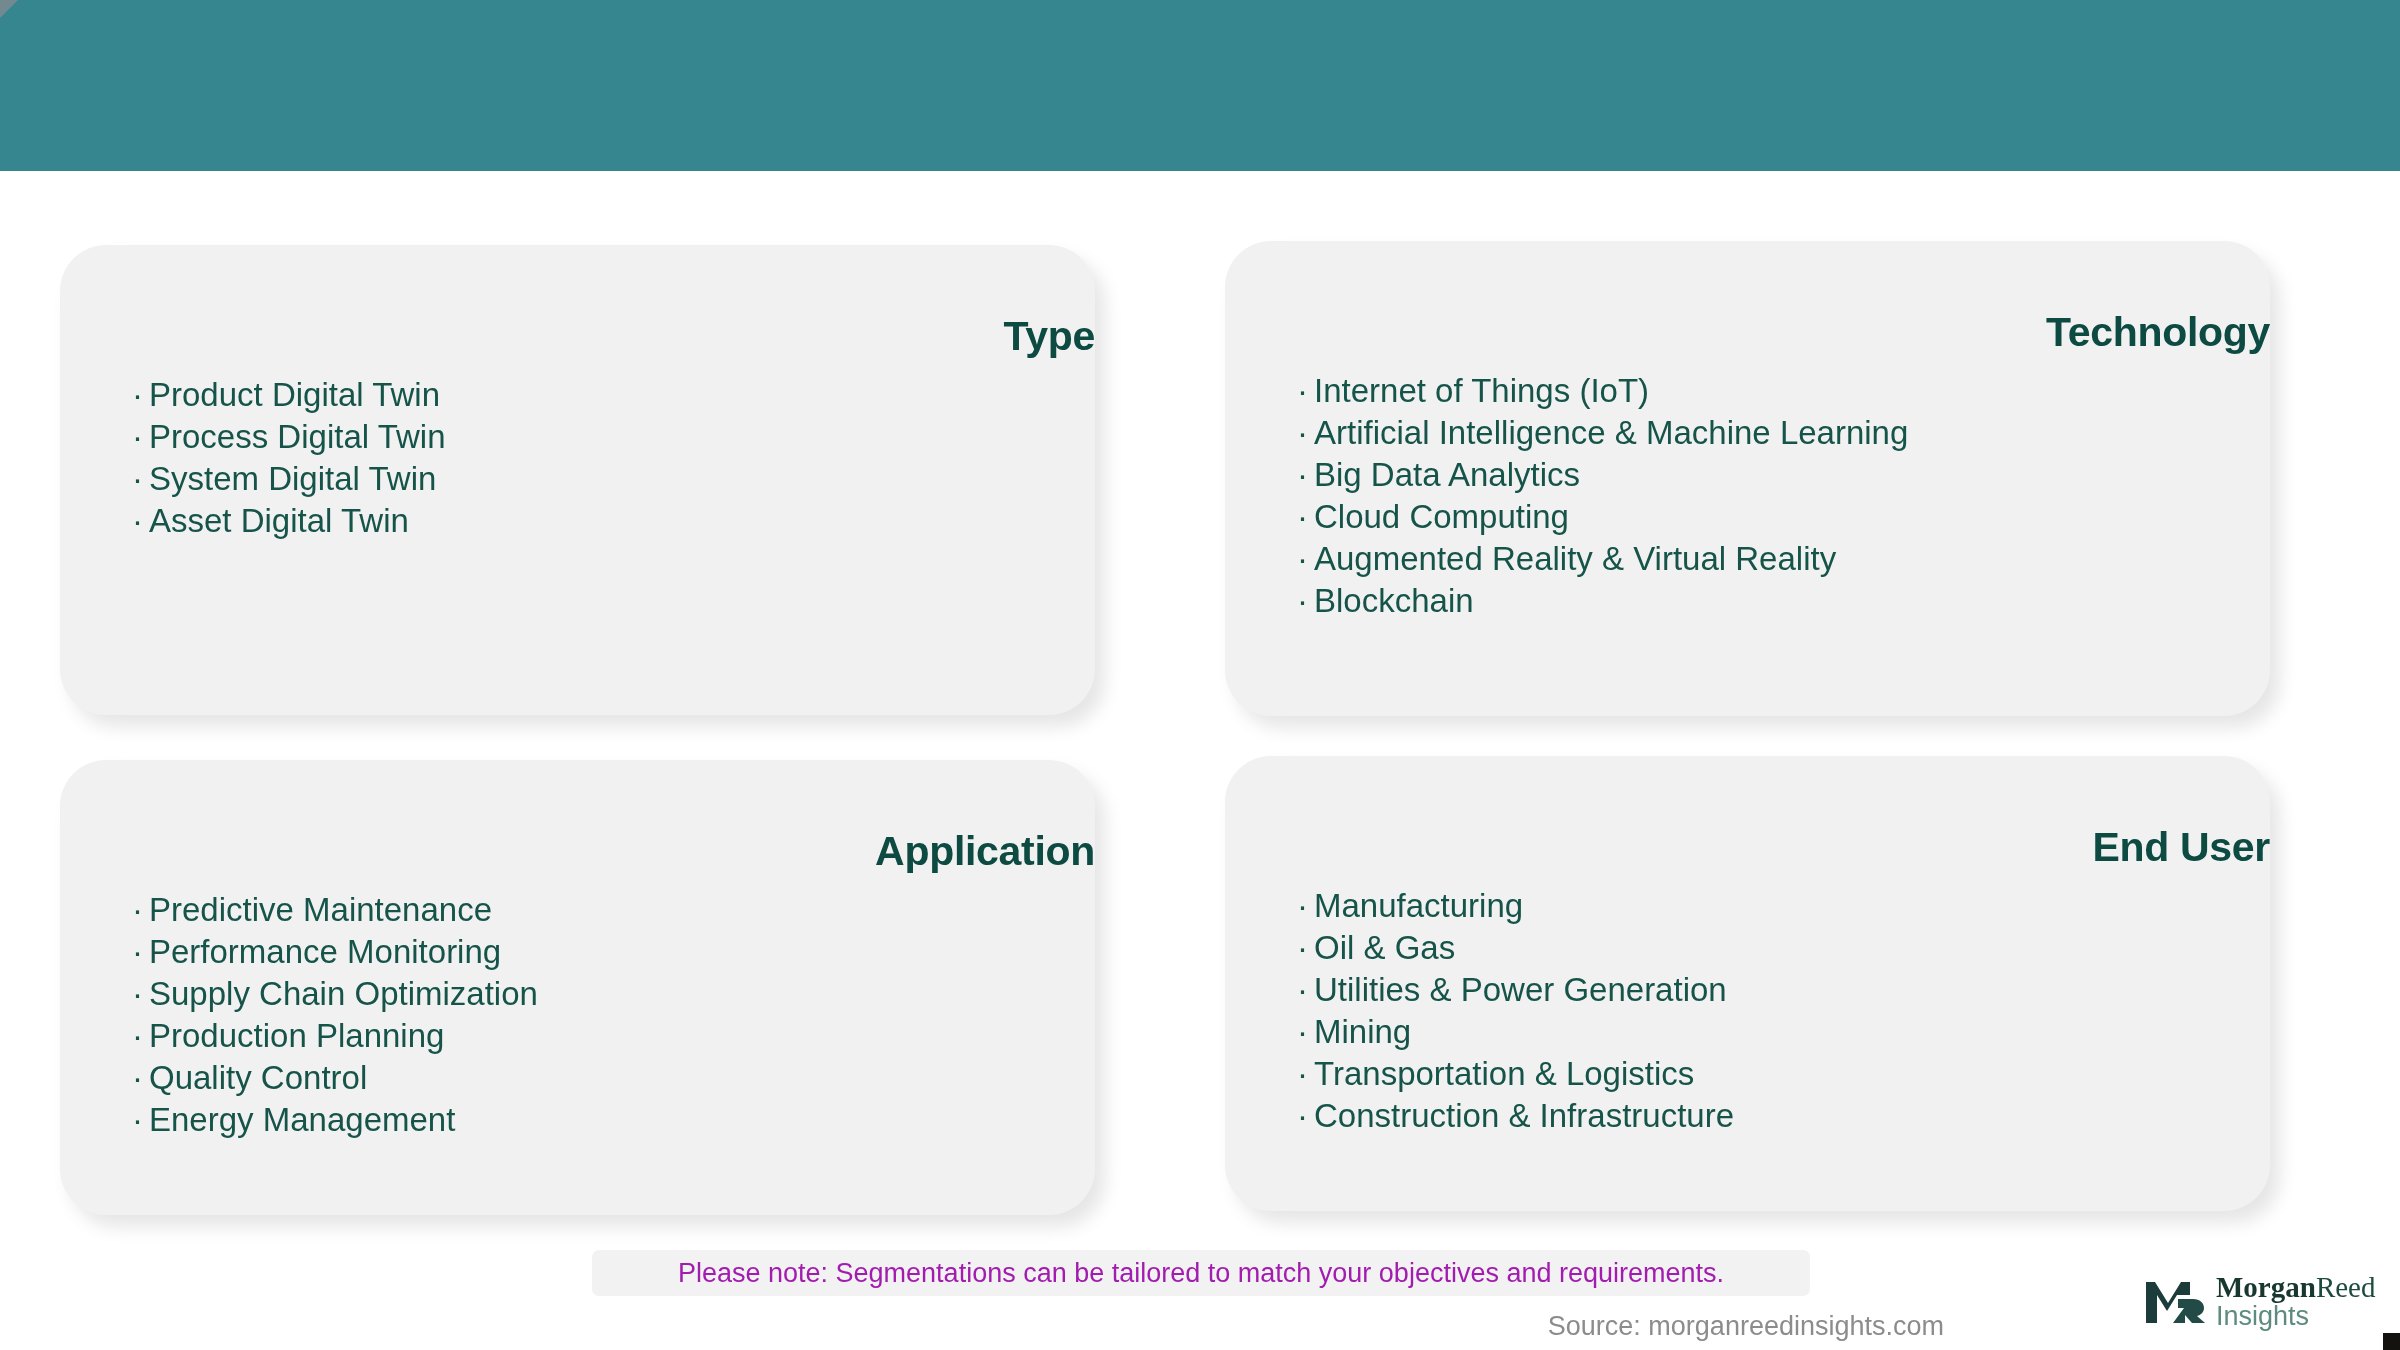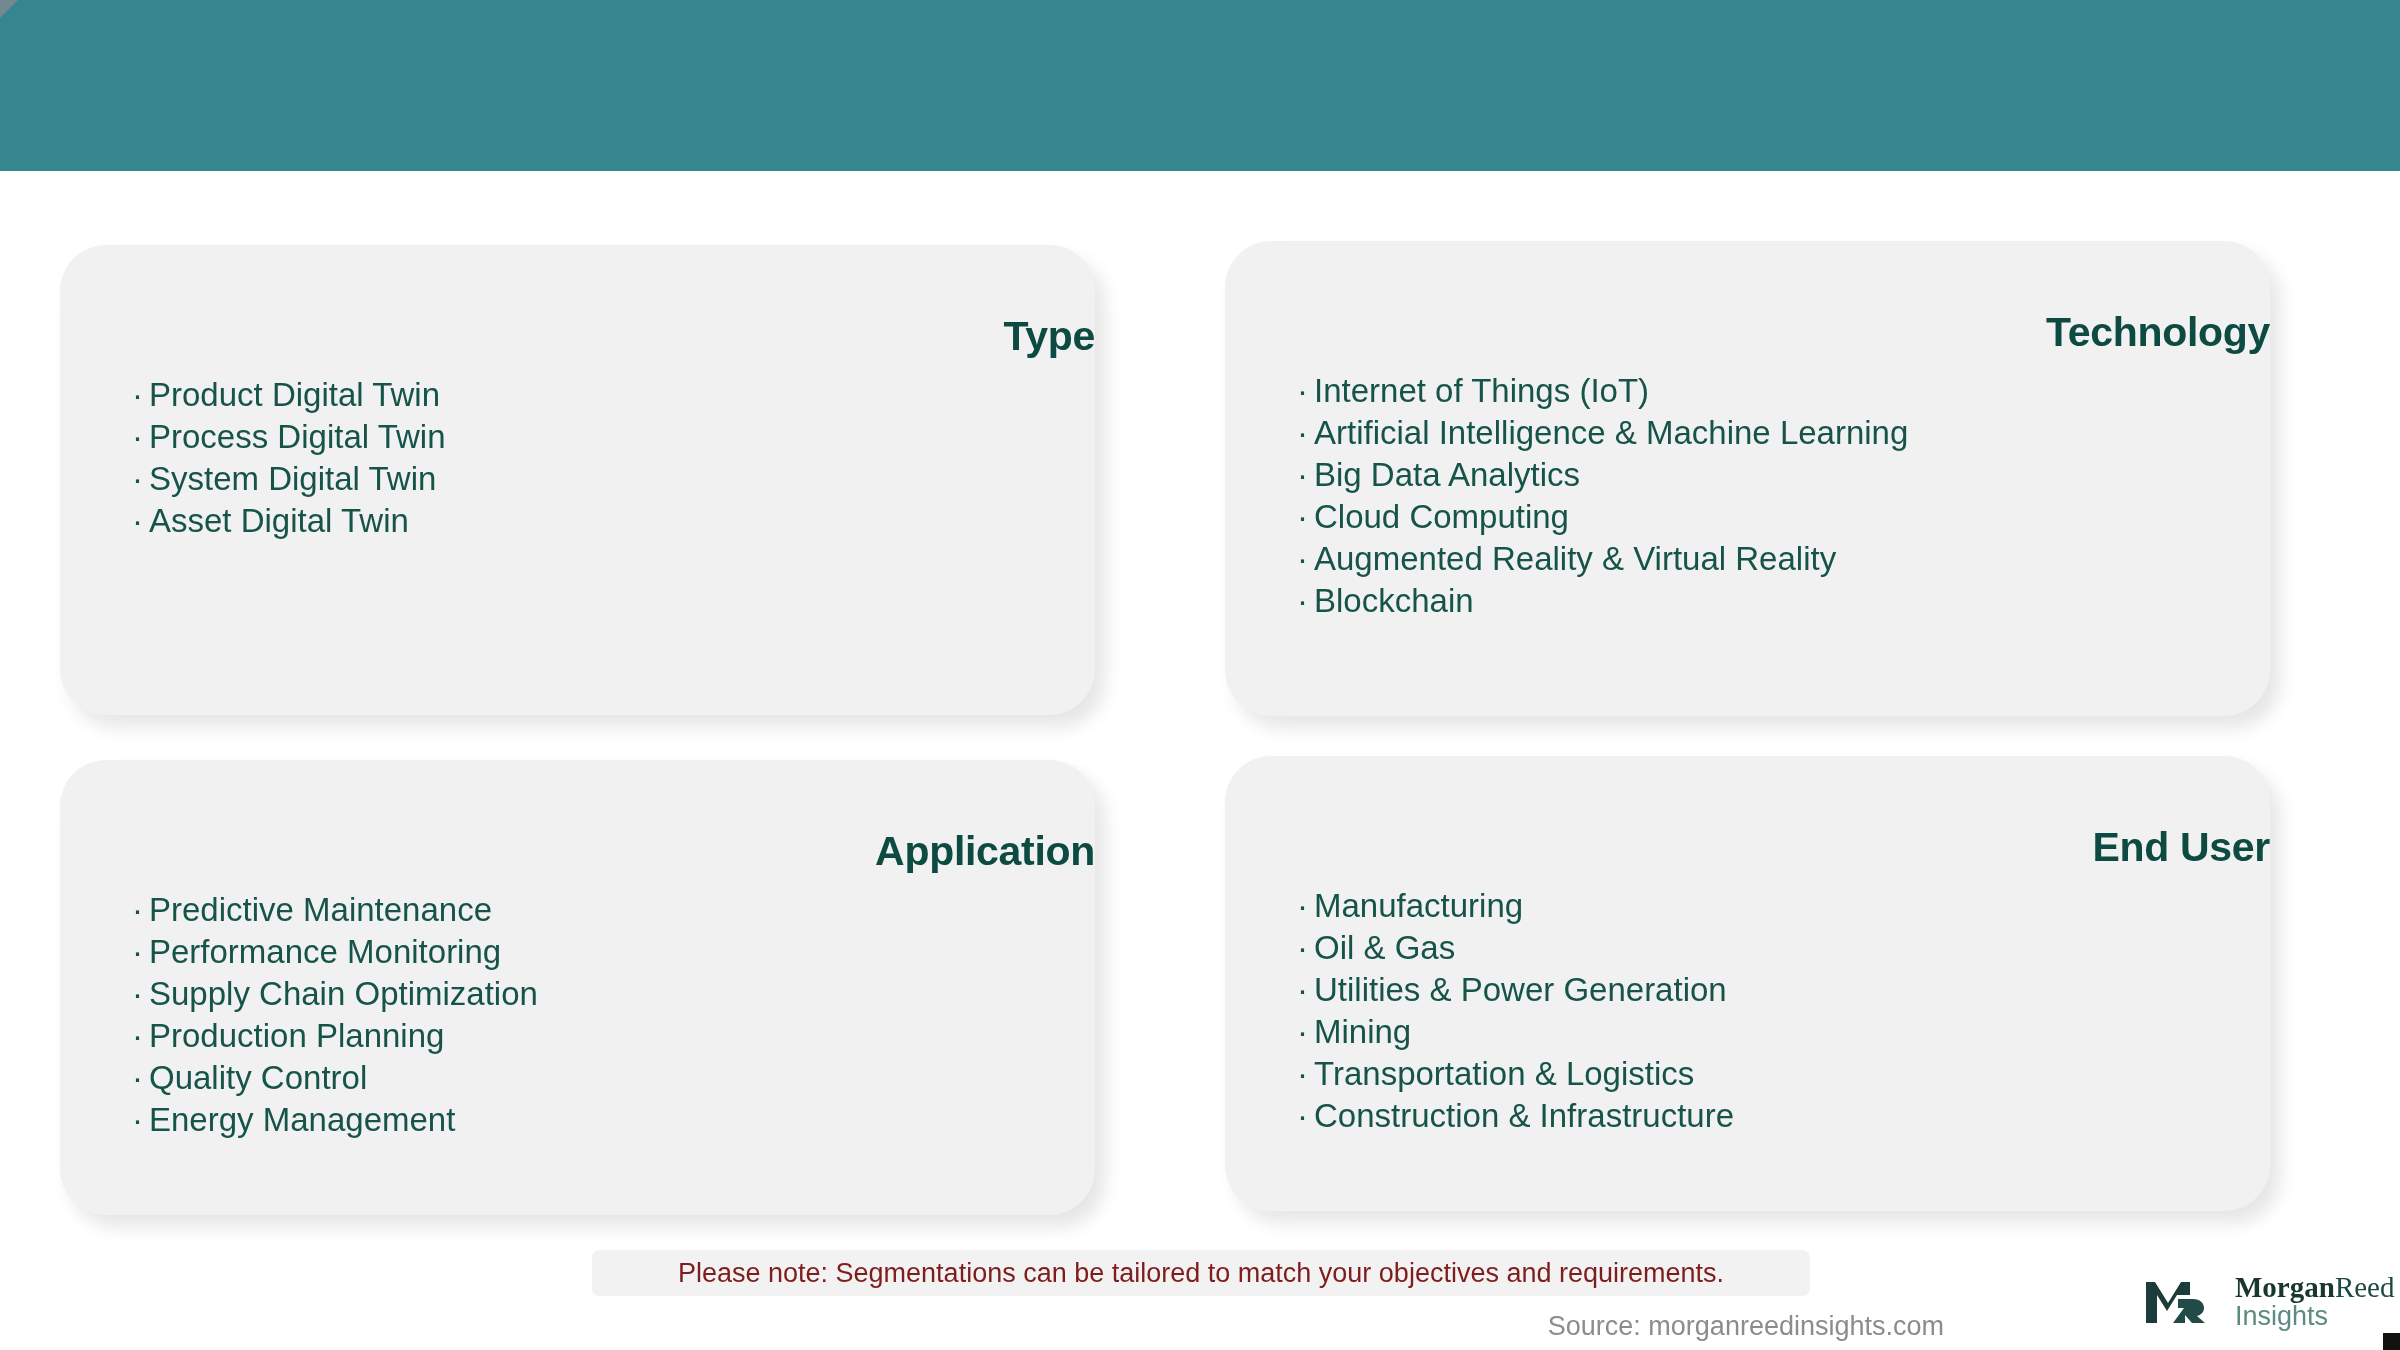--- a/index.html
+++ b/index.html
@@ -113,21 +113,21 @@
     height: 46px;
     background: #f2f2f2;
     border-radius: 7px;
     display: flex;
     align-items: center;
     justify-content: center;
     box-sizing: border-box;
   }
   .note-text {
     font-size: 27px;
-    color: #7f1d1d;
+    color: #a21caf;
     white-space: nowrap;
   }
   .source-text {
     position: absolute;
     left: 0;
     top: 70px;
     width: 1944px;
     text-align: right;
     font-size: 27px;
     color: #8c8c8c;
@@ -136,21 +136,20 @@
 
   
   .logo {
     position: absolute;
     left: 2144px;
     top: 1271px;
     width: 230px;
     height: 62px;
     display: flex;
     align-items: center;
-    gap: 19px;
   }
   .logo-mark {
     flex: 0 0 auto;
     width: 62px;
     height: 46px;
     margin-right: 10px;
   }
   .logo-wordmark {
     display: flex;
     flex-direction: column;

